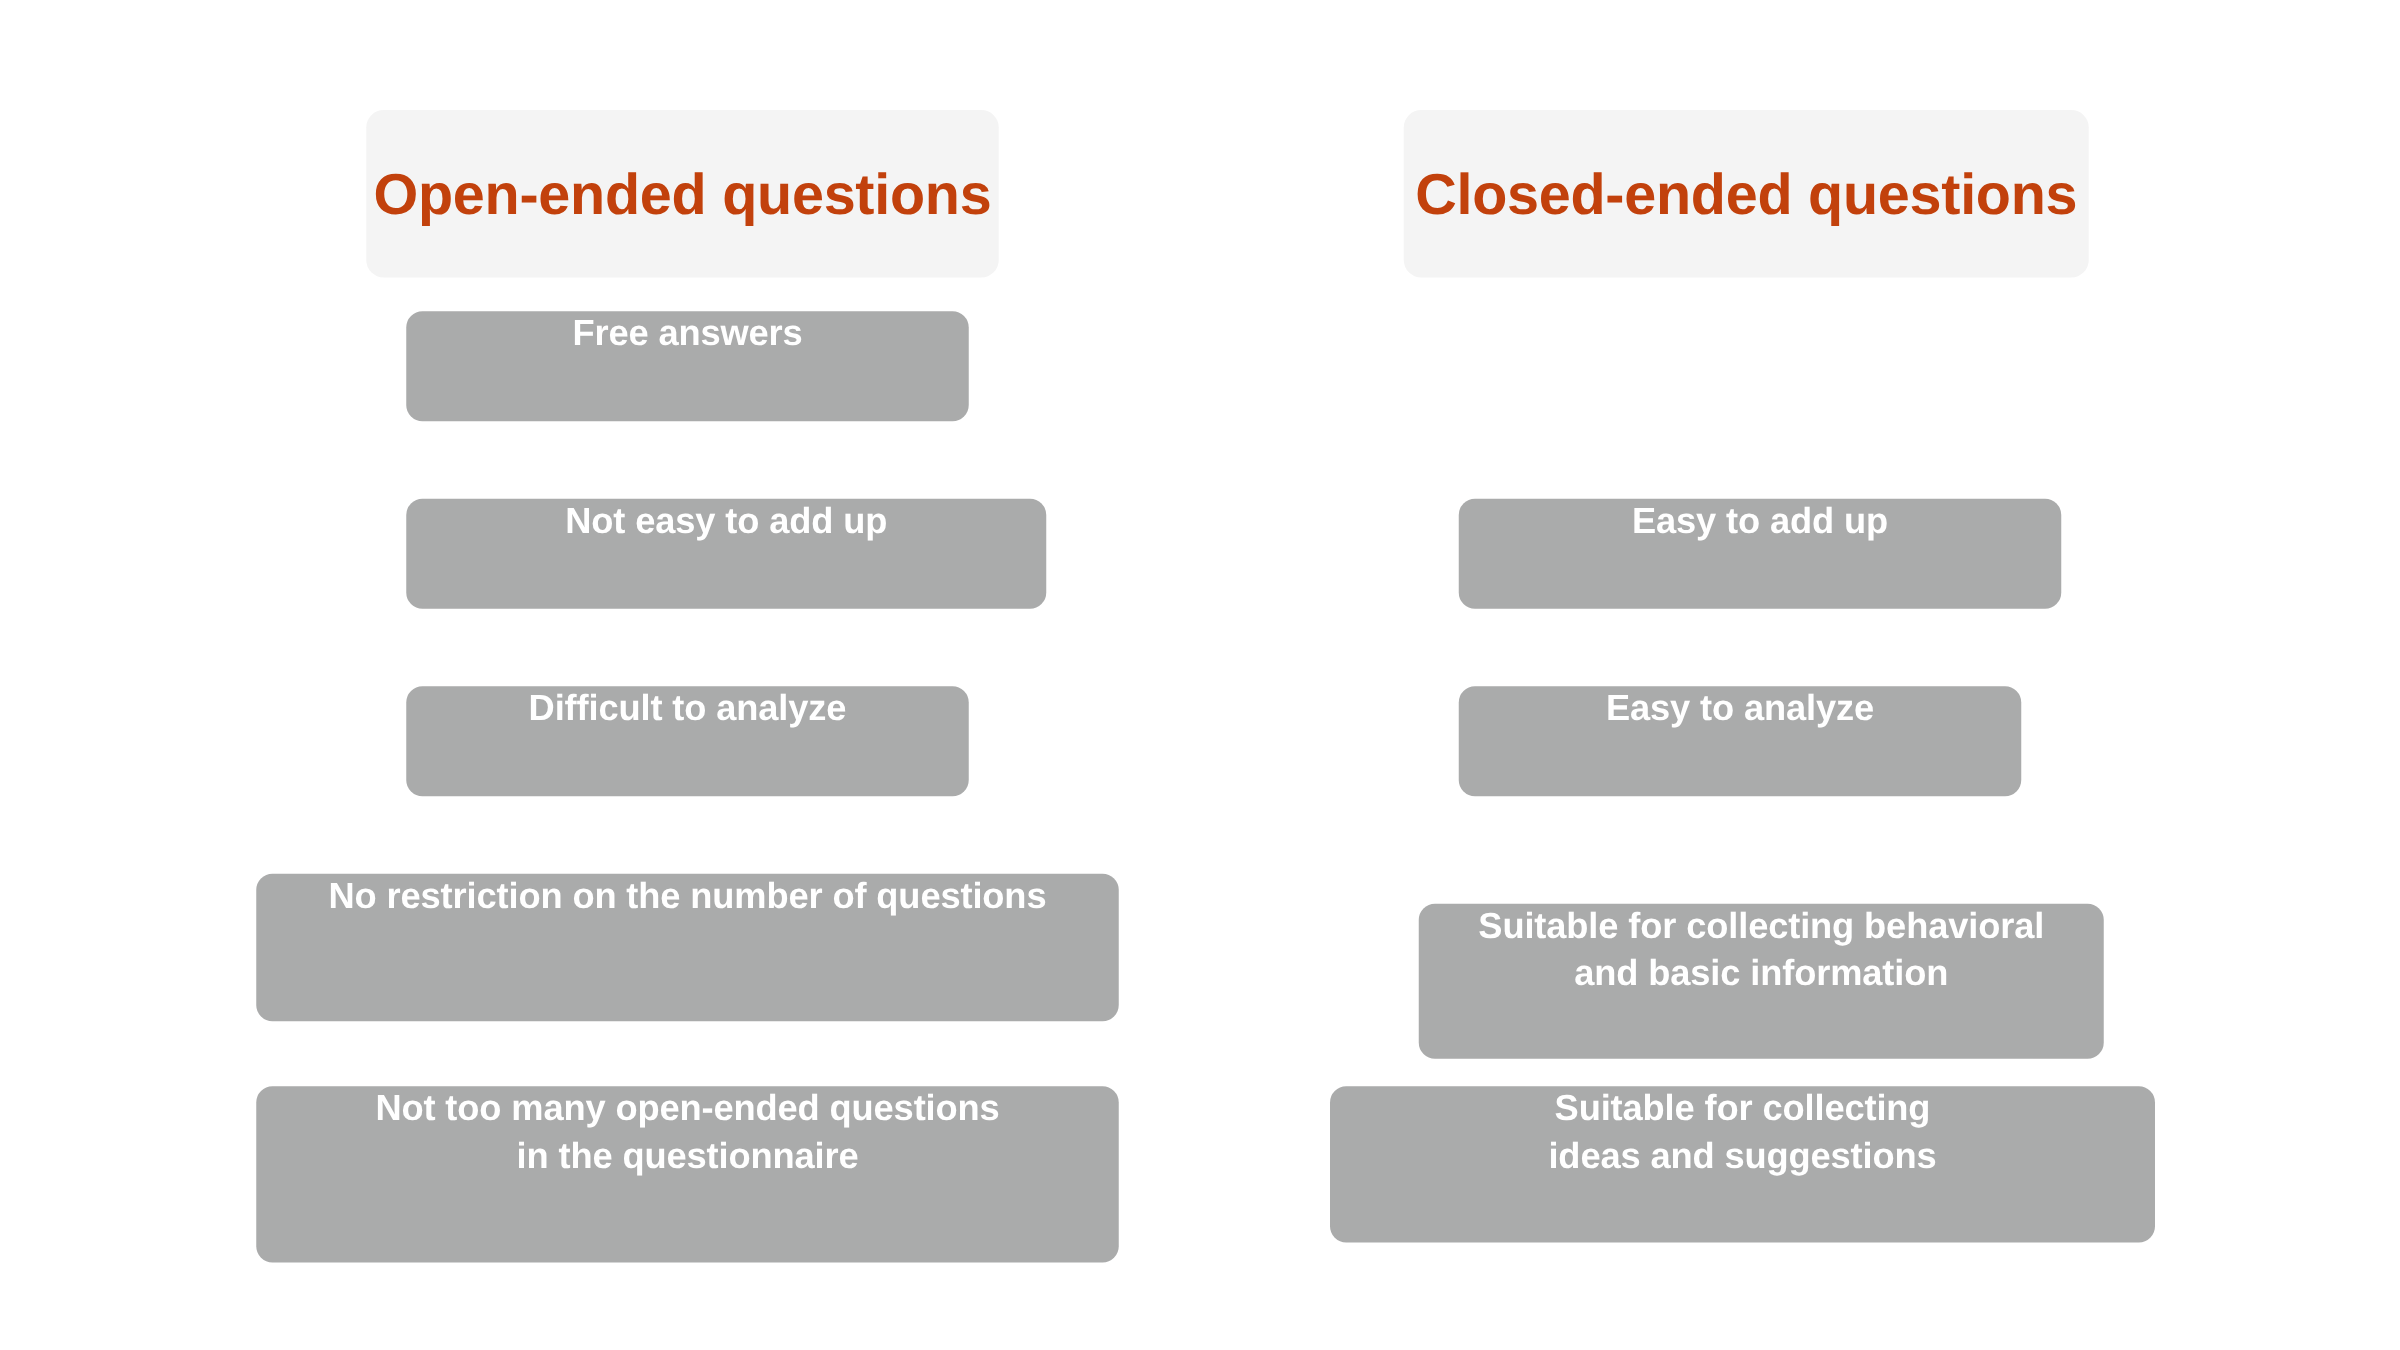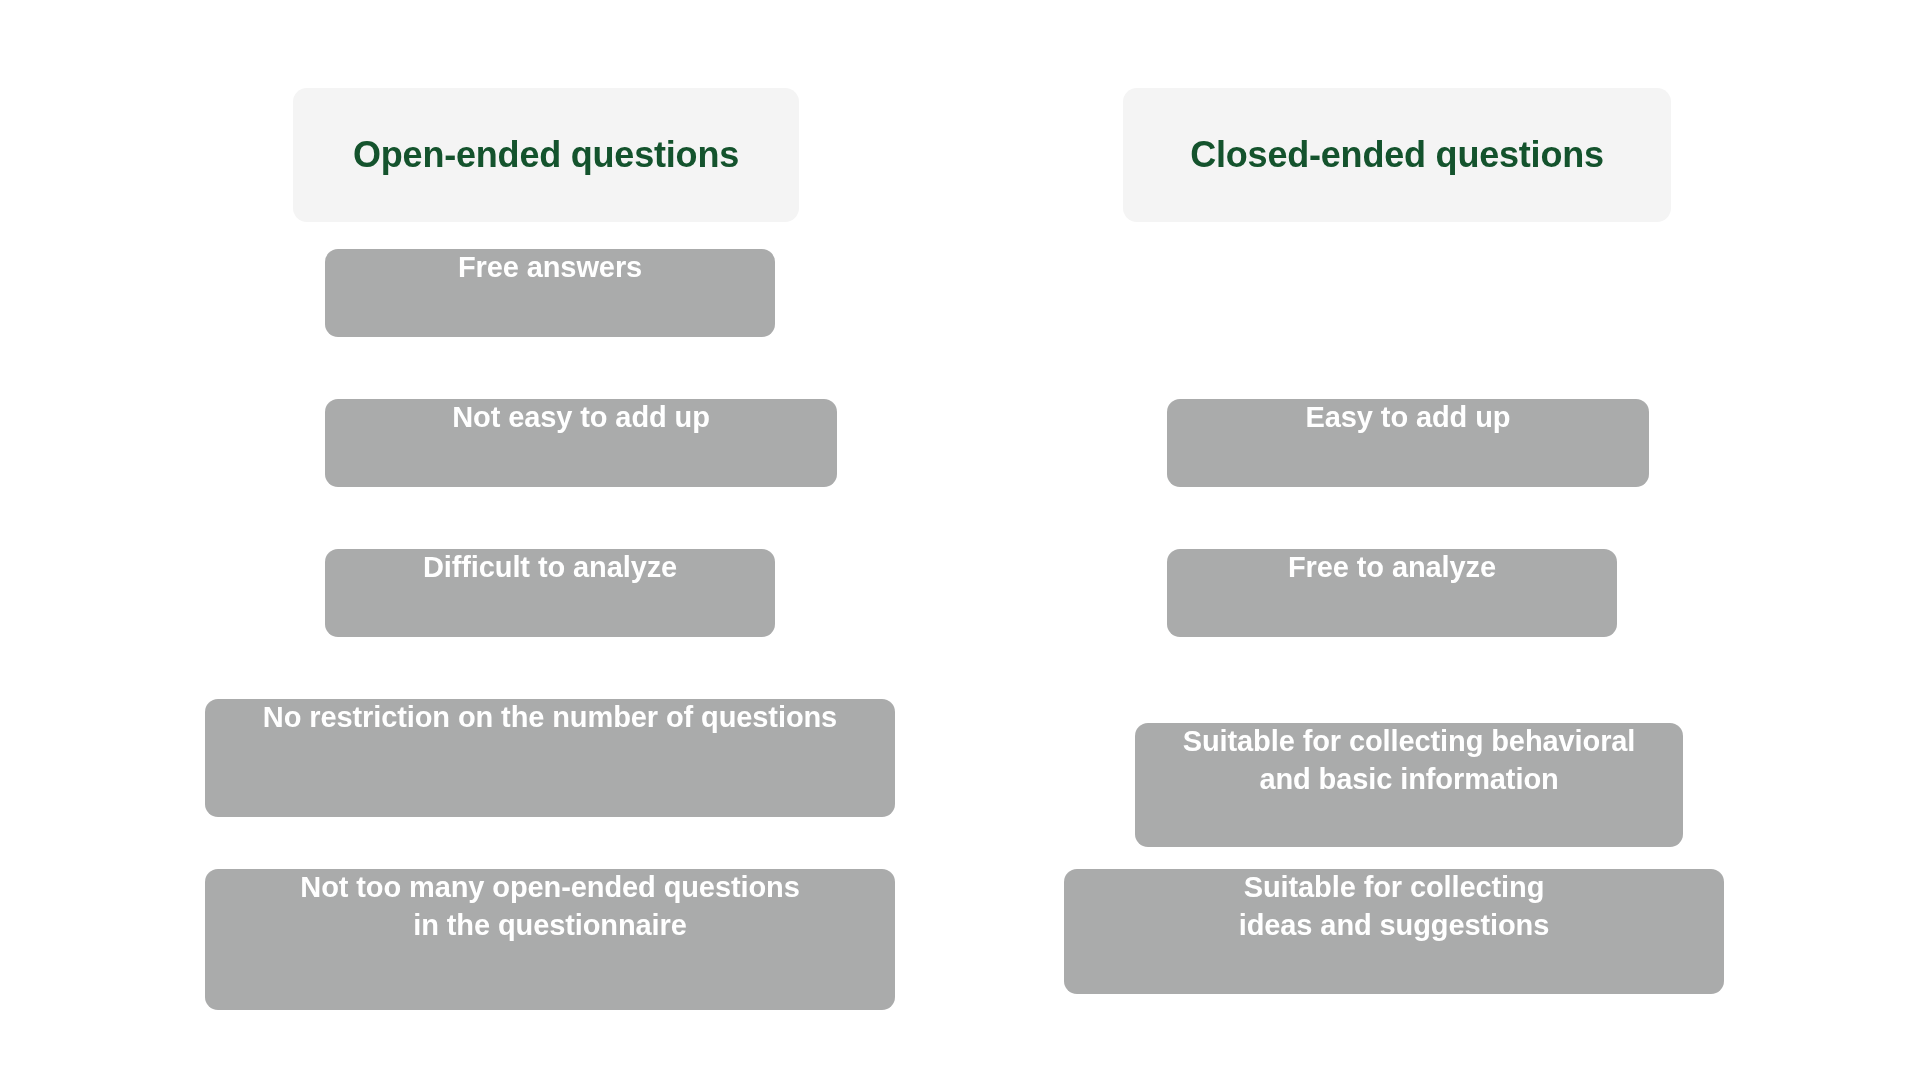--- a/index.html
+++ b/index.html
@@ -39,22 +39,22 @@
     display: flex;
     align-items: center;
     justify-content: center;
     box-sizing: border-box;
     padding: 0 18px;
   }
   .column.left  .header-card { left: 293px; width: 506px; }
   .column.right .header-card { left: 163px; width: 548px; }
 
   .header-title {
-    color: #14532d;
-    font-size: 36px;
+    color: #c2410c;
+    font-size: 46px;
     font-weight: bold;
     line-height: 1.15;
     letter-spacing: -0.2px;
     text-align: center;
     white-space: nowrap;
   }
 
   
   .pill {
     position: absolute;
@@ -130,21 +130,21 @@
     <div class="header-card">
       <div class="header-title">Closed-ended questions</div>
     </div>
 
 
     <div class="pill p2">
       <div class="pill-label">Easy to add up</div>
     </div>
 
     <div class="pill p3">
-      <div class="pill-label">Free to analyze</div>
+      <div class="pill-label">Easy to analyze</div>
     </div>
 
     <div class="pill p4">
       <div class="pill-label">Suitable for collecting behavioral
 and basic information</div>
     </div>
 
     <div class="pill p5">
       <div class="pill-label">Suitable for collecting
 ideas and suggestions</div>

